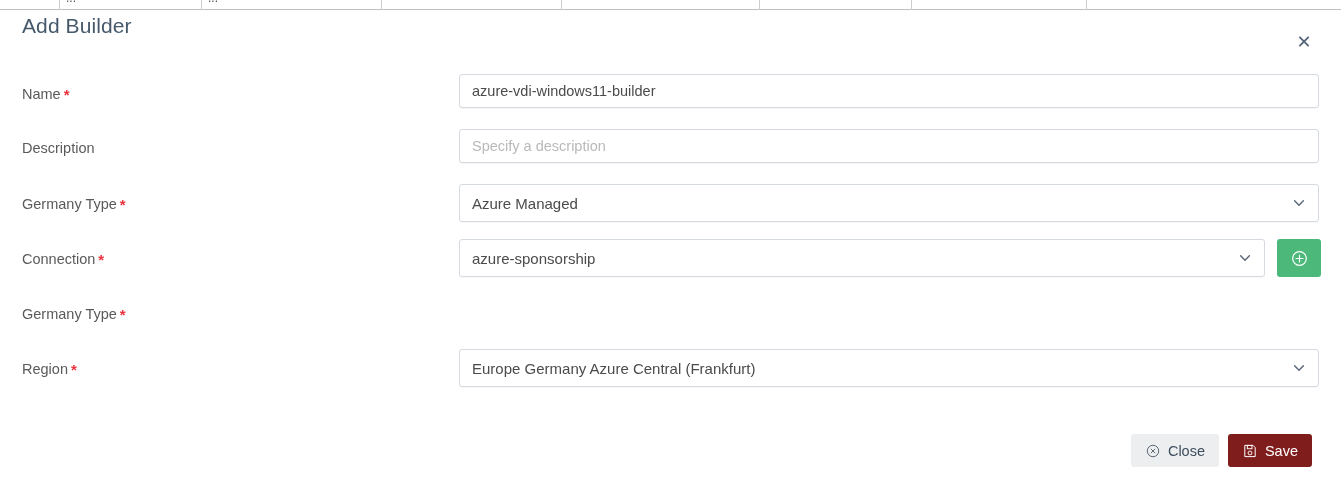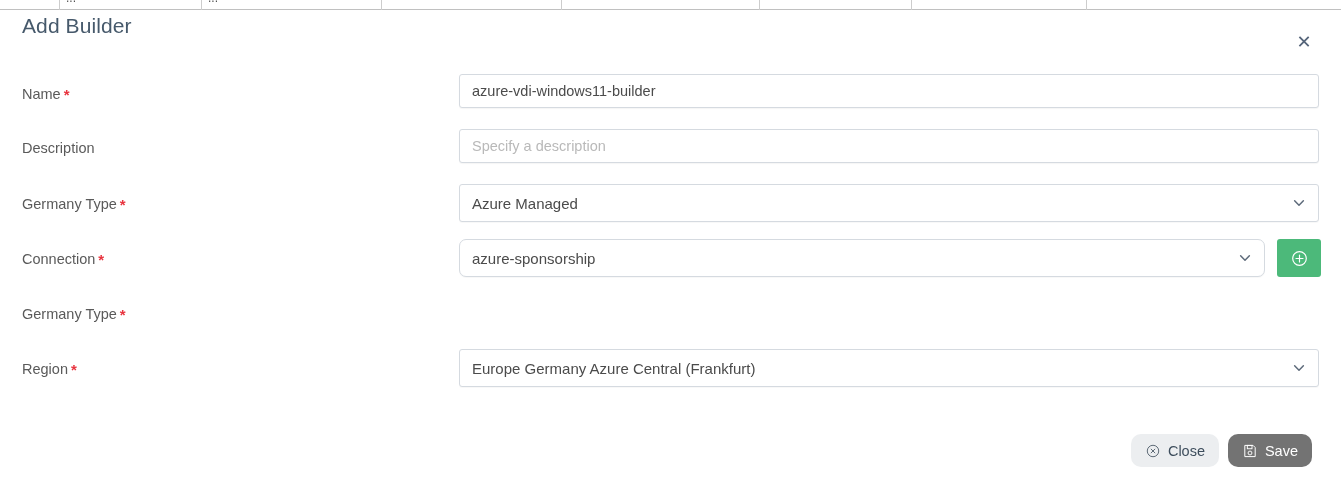--- a/index.html
+++ b/index.html
@@ -160,21 +160,21 @@
     background: #fff;
     display: flex;
     align-items: center;
     padding: 17px 12px;
     font-size: 15px;
     color: #4b4b4b;
     cursor: pointer;
     position: relative;
     box-shadow: 0 1px 1px rgba(0,0,0,0.03);
   }
-  .select-box.narrow { width: 806px; border-radius: 7px; }
+  .select-box.narrow { width: 806px; }
   .select-value { flex: 1; white-space: nowrap; overflow: hidden; }
   .chevron {
     width: 14px;
     height: 14px;
     flex: none;
     color: #5d6a7a;
     display: flex;
     align-items: center;
     justify-content: center;
   }
@@ -199,40 +199,40 @@
     position: absolute;
     left: 0;
     top: 424px;
     width: 1341px;
     height: 60px;
   }
   .btn {
     position: absolute;
     top: 0;
     height: 33px;
-    border-radius: 10px;
+    border-radius: 3px;
     display: flex;
     align-items: center;
     justify-content: center;
     gap: 7px;
     font-size: 14.5px;
     cursor: pointer;
     border: none;
     font-family: "Liberation Sans", sans-serif;
     box-sizing: border-box;
     padding: 0 14px;
   }
   .btn-close {
     right: 122px;
     background: #eceef0;
     color: #3d4d5c;
   }
   .btn-save {
     right: 29px;
-    background: #737373;
+    background: #7f1d1d;
     color: #ffffff;
   }
   .btn-icon {
     width: 16px;
     height: 16px;
     flex: none;
     display: flex;
     align-items: center;
     justify-content: center;
   }

